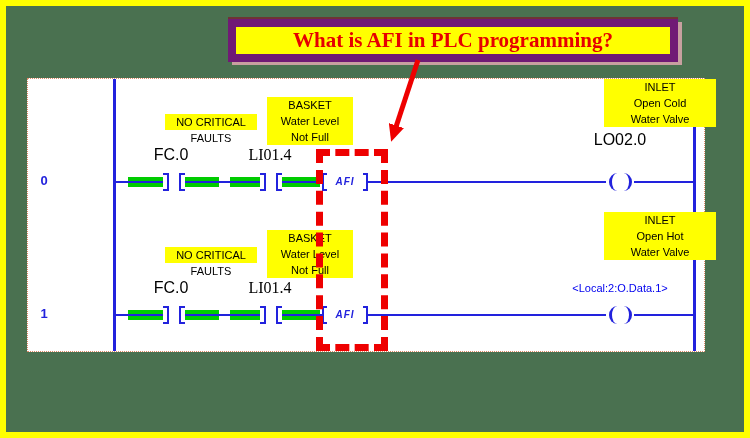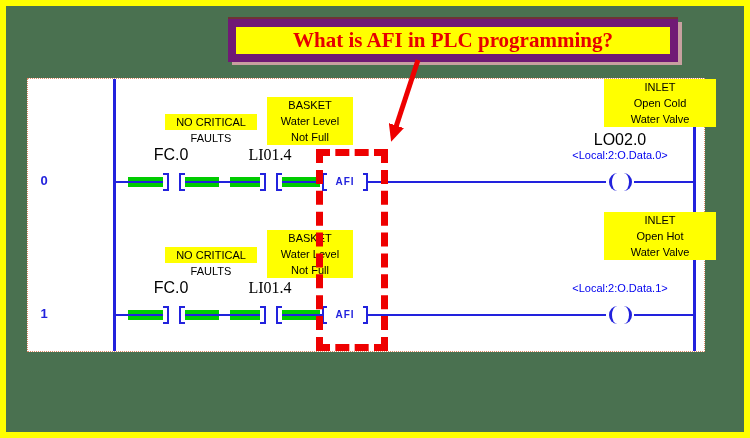--- a/index.html
+++ b/index.html
@@ -71,21 +71,21 @@
   }
   .contact.c1{left:135px;} .contact.c2{left:232px;}
   .bk{position:absolute;top:0;width:6px;height:18px;box-sizing:border-box;}
   .bk-close{left:0;border:2px solid var(--blue);border-left:none;}   
   .bk-open {right:0;border:2px solid var(--blue);border-right:none;} 
   
   .afi{
     position:absolute;left:294px;width:46px;height:18px;
     top:calc(var(--ly) - 9px);
     background:#ffffff;z-index:3;
-    display:flex;align-items:stretch;
+    display:flex;align-items:stretch;font-style:italic;
   }
   .afi .sq{width:5px;box-sizing:border-box;}
   .afi .sq.l{border:2px solid var(--blue);border-right:none;}
   .afi .sq.r{border:2px solid var(--blue);border-left:none;}
   .afi .txt{
     flex:1;text-align:center;color:var(--blue);
     font-size:10px;font-weight:bold;line-height:18px;letter-spacing:1px;
   }
   
   .coil{
@@ -186,21 +186,20 @@
     <div class="afi">
       <span class="sq l"></span>
       <span class="txt">AFI</span>
       <span class="sq r"></span>
     </div>
 
     <div class="lbl out">INLET
 Open Cold
 Water Valve</div>
     <div class="tag out">LO02.0</div>
-    <div class="addr out">&lt;Local:2:O.Data.0&gt;</div>
     <div class="coil">
       <span class="arc l"></span>
       <span class="arc r"></span>
     </div>
   </div>
 
   <div class="rung r1">
     <div class="rnum">1</div>
     <div class="wire"></div>
     <div class="gseg g1"></div>

